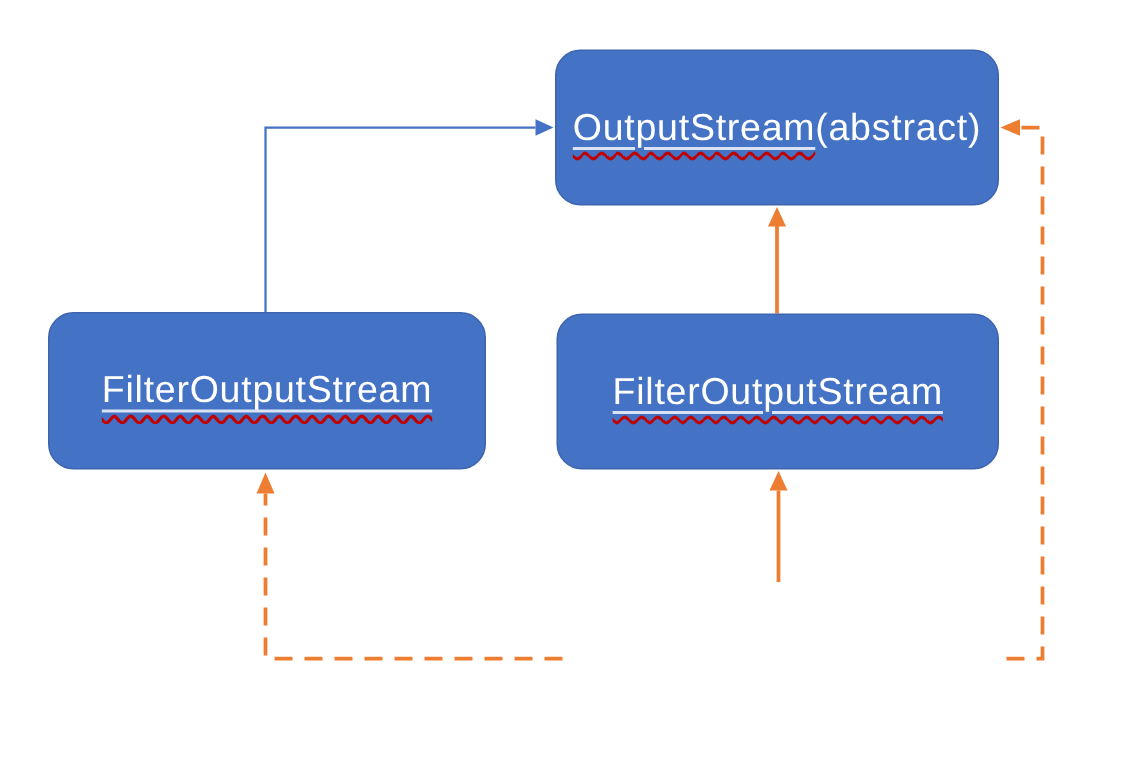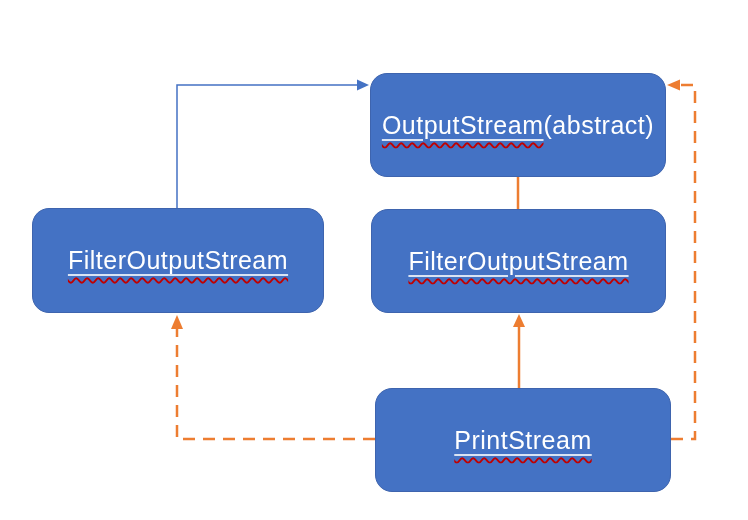--- a/index.html
+++ b/index.html
@@ -17,21 +17,21 @@
   .e-orange { stroke:var(--edge-orange); stroke-width:2.5; fill:none; }
   .dashed   { stroke-dasharray:12 8; }
   .h-blue   { fill:var(--edge-blue); stroke:none; }
   .h-orange { fill:var(--edge-orange); stroke:none; }
   .node {
     position:absolute; box-sizing:border-box;
     background:var(--node-fill); border:1.5px solid var(--node-border);
     border-radius:17px; display:flex; align-items:center; justify-content:center;
     color:var(--node-text); font-size:25px; letter-spacing:0.5px; font-weight:400;
   }
-  .node-a { left:370px; top:33px;  width:296px; height:104px;margin-top:40px; }
+  .node-a { left:370px; top:33px;  width:296px; height:104px; }
   .node-b { left:32px;  top:208px; width:292px; height:105px; }
   .node-c { left:371px; top:209px; width:295px; height:104px; }
   .node-d { left:375px; top:388px; width:296px; height:104px; }
   .sq {
     text-decoration-line:underline; text-decoration-style:wavy;
     text-decoration-color:var(--squiggle-red); text-decoration-thickness:1.5px;
     text-underline-offset:8px;
   }
   .ul {
     text-decoration-line:underline; text-decoration-style:solid;
@@ -77,17 +77,14 @@
   </div>
 
   <div class="node node-b">
     <span class="label"><span class="sq"><span class="ul">FilterOutputStream</span></span><span></span></span>
   </div>
 
   <div class="node node-c">
     <span class="label"><span class="sq"><span class="ul">FilterOutputStream</span></span><span></span></span>
   </div>
 
-  <div class="node node-d">
-    <span class="label"><span class="sq"><span class="ul">PrintStream</span></span><span></span></span>
-  </div>
 
 </div>
 
 </body></html>

